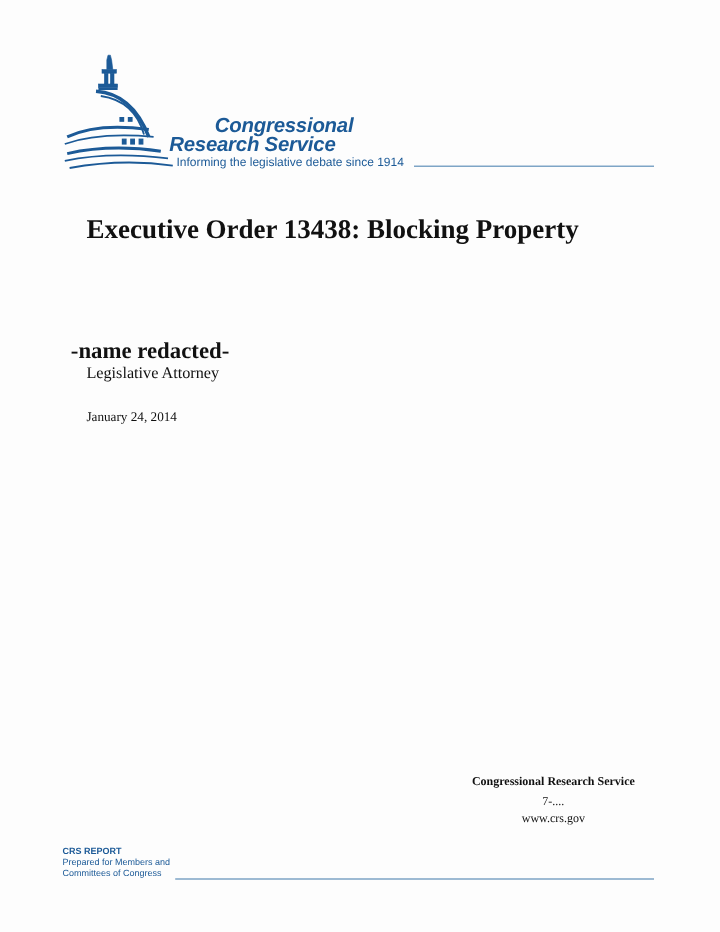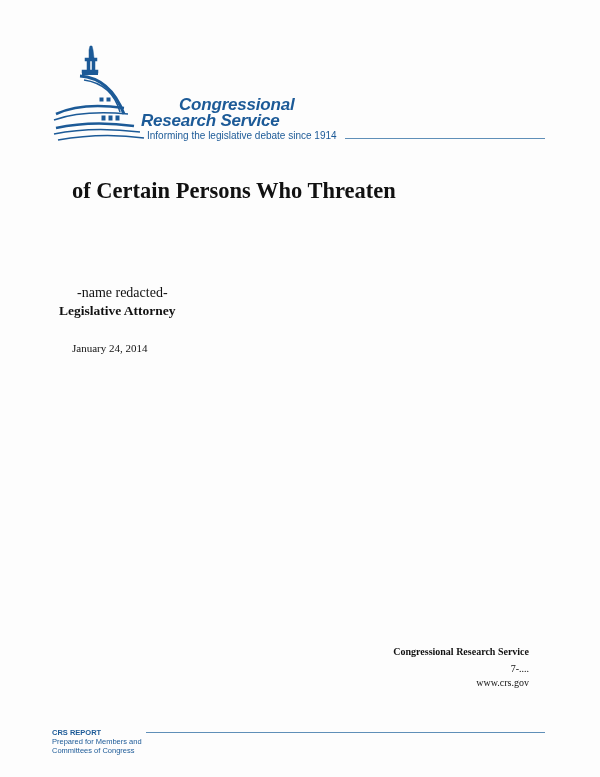--- a/index.html
+++ b/index.html
@@ -19,30 +19,30 @@
     .tagline {
       left: 147px; top: 130px; font-family: "Liberation Sans", sans-serif;
       font-size: 10px; color: #1c5a97; line-height: 11px; white-space: nowrap;
     }
     .tagline-rule { left: 345px; top: 138px; width: 200px; height: 1px; background: #5f8fb8; }
     .title {
       left: 72px; top: 176px; width: 470px; font-size: 22.5px; font-weight: bold;
       line-height: 30px; color: #111;
     }
     .title div { white-space: nowrap; }
-    .author { left: 77px; top: 285px; font-size: 14px; font-weight: normal; line-height: 16px; }
-    .role { left: 59px; top: 303px; font-size: 13.5px; line-height: 16px; font-weight: bold; }
+    .author { left: 59px; top: 285px; font-size: 19px; font-weight: bold; line-height: 16px; }
+    .role { left: 72px; top: 303px; font-size: 13.5px; line-height: 16px; }
     .date { left: 72px; top: 340px; font-size: 11px; line-height: 16px; font-family: Liberation Serif, serif; }
     .right-block {
-      right: 71px; top: 645px; text-align: right; font-size: 10px; line-height: 14px;
+      right: 71px; top: 645px; text-align: center; font-size: 10px; line-height: 14px;
     }
     .right-block .org { font-weight: bold; margin-bottom: 3px; }
     .crs-report {
       left: 52px; top: 705px; font-family: "Liberation Sans", sans-serif;
-      color: #1c5a97; font-size: 7.5px; line-height: 9px; margin-top: 23px;
+      color: #1c5a97; font-size: 7.5px; line-height: 9px;
     }
     .crs-report .head { font-weight: bold; }
     .footer-rule { left: 146px; top: 732px; width: 399px; height: 1px; background: #5f8fb8; }
   </style>
 </head>
 <body>
 
 <svg class="abs logo-svg" viewBox="0 0 100 100">
   <g fill="#1c5a97" stroke="#1c5a97">
 
@@ -70,21 +70,21 @@
     <path d="M6 98 Q50 90 92 96" fill="none" stroke-width="1.5"></path>
   </g>
 </svg>
 
 <div class="abs brand1">Congressional</div>
 <div class="abs brand2">Research Service</div>
 <div class="abs tagline">Informing the legislative debate since 1914</div>
 <div class="abs tagline-rule"></div>
 
 <div class="abs title">
-  <div>of Certain Persons Who Threaten</div>
+  <div>Executive Order 13438: Blocking Property</div>
 </div>
 
 <div class="abs author">-name redacted-</div>
 <div class="abs role">Legislative Attorney</div>
 <div class="abs date">January 24, 2014</div>
 
 <div class="abs right-block">
   <div class="org">Congressional Research Service</div>
   <div>7-....</div>
   <div>www.crs.gov</div>

